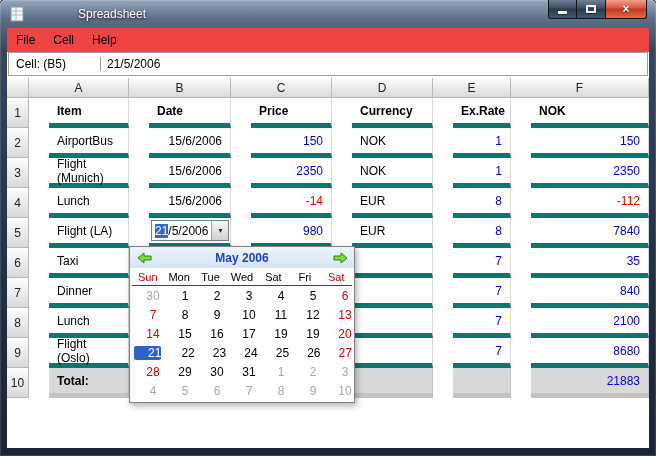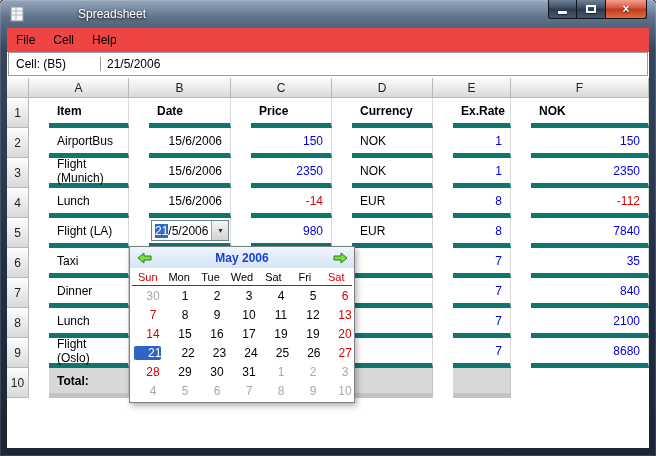--- a/index.html
+++ b/index.html
@@ -215,20 +215,21 @@
       <div class="cell t"></div>
       <div class="cell n">7</div>
       <div class="cell n">8680</div>
 
       <div class="rh">10</div>
       <div class="cell t b tot">Total:</div>
       <div class="cell t tot"></div>
       <div class="cell t tot"></div>
       <div class="cell t tot"></div>
       <div class="cell t tot"></div>
+      <div class="cell n tot">21883</div>
     </div>
 
     <div class="calendar">
       <div class="cal-nav">
         <span class="cal-arrow">
           <svg width="15" height="12" viewBox="0 0 15 12">
             <polygon points="14,4 7,4 7,1 1,6 7,11 7,8 14,8" fill="#7ddf3a" stroke="#2c7d10"></polygon>
           </svg>
         </span>
         <span class="cal-title">May 2006</span>

